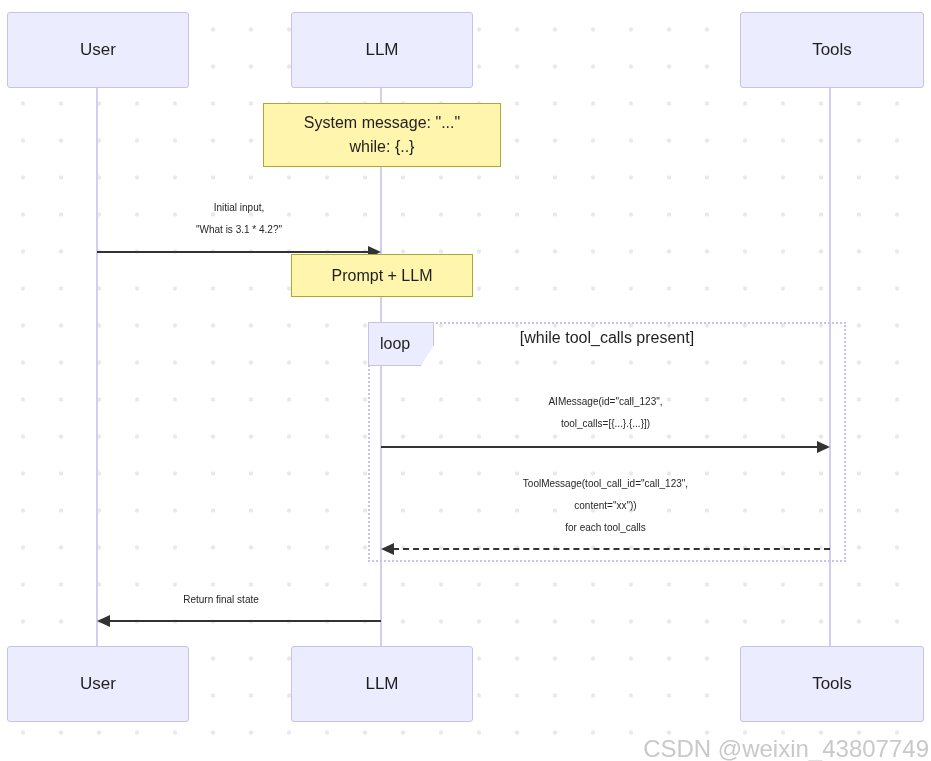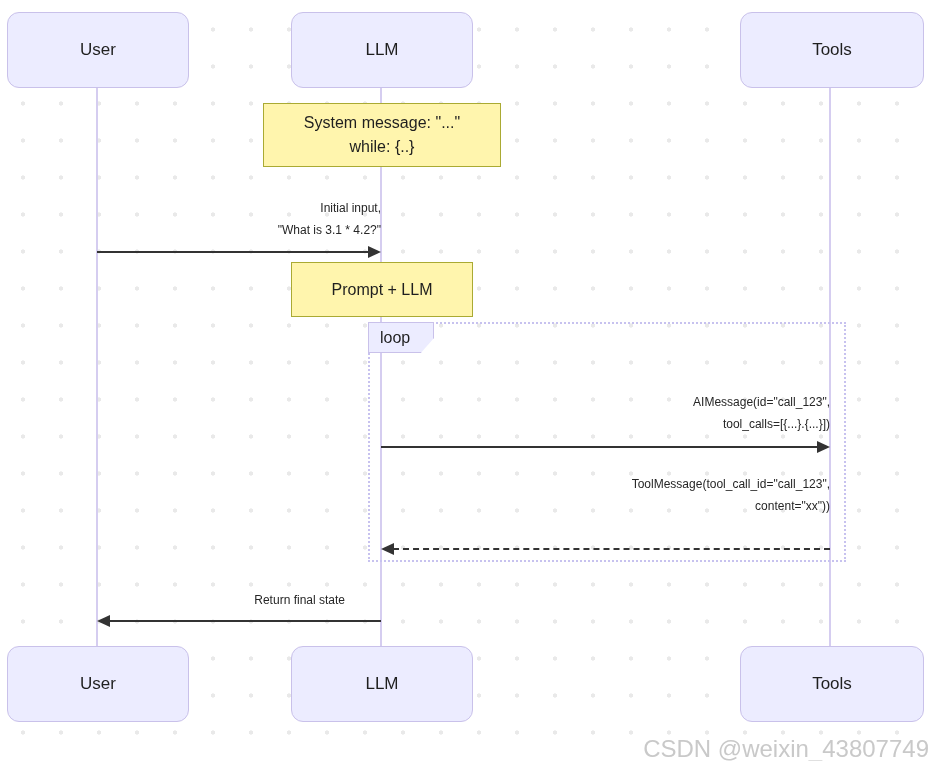--- a/index.html
+++ b/index.html
@@ -17,21 +17,21 @@
   .lifeline{
     position:absolute;
     width:2px;top:88px;height:558px;
     background:#d5cdf0;
   }
   .actor{
     position:absolute;
     height:76px;
     background:#ECECFF;
     border:1px solid #c9c1ea;
-    border-radius:12px;
+    border-radius:3px;
     display:flex;align-items:center;justify-content:center;
     font-size:17px;
     box-sizing:border-box;
     z-index:3;
   }
   .note{
     position:absolute;
     background:#fff5ad;
     border:1px solid #aaaa33;
     display:flex;flex-direction:column;align-items:center;justify-content:center;
@@ -42,41 +42,41 @@
   }
   .loop-frame{
     position:absolute;
     left:368px;top:322px;width:478px;height:240px;
     border:2px dotted #c7c2ef;
     box-sizing:border-box;
     z-index:1;
   }
   .loop-tab{
     position:absolute;
-    left:368px;top:322px;width:66px;height:31px;
+    left:368px;top:322px;width:66px;height:44px;
     background:#ECECFF;
     border:1px solid #c9c1ea;
     box-sizing:border-box;
     clip-path:polygon(0 0,100% 0,100% 52%,80% 100%,0 100%);
     display:flex;align-items:center;
     padding-left:11px;
     font-size:16px;
     z-index:2;
   }
   .loop-condition{
     position:absolute;
     left:368px;top:329px;width:478px;
     text-align:center;
     font-size:16px;
     z-index:2;
   }
   .msg-label{
     position:absolute;
-    text-align:right;
-    font-size:12px;line-height:22px;
+    text-align:center;
+    font-size:10px;line-height:22px;
     color:#262626;
     z-index:2;
   }
   .arrow-line{
     position:absolute;height:0;
     border-top:2px solid #333333;
     z-index:2;
   }
   .arrow-line.dashed{border-top-style:dashed;}
   .arrow-head-right{
@@ -107,20 +107,21 @@
 <div class="canvas">
 
   <div class="lifeline" style="left:96px"></div>
   <div class="lifeline" style="left:380px"></div>
   <div class="lifeline" style="left:829px"></div>
 
   <div class="loop-frame"></div>
   <div class="loop-tab">
     <span>loop</span>
   </div>
+  <div class="loop-condition">[while tool_calls present]</div>
 
   <div class="actor" style="left:7px;top:12px;width:182px">
     <span>User</span>
   </div>
   <div class="actor" style="left:291px;top:12px;width:182px">
     <span>LLM</span>
   </div>
   <div class="actor" style="left:740px;top:12px;width:184px">
     <span>Tools</span>
   </div>
@@ -140,34 +141,35 @@
     <span>while: {..}</span>
   </div>
 
   <div class="msg-label" style="left:97px;top:197px;width:284px">
     <div>Initial input,</div>
     <div>"What is 3.1 * 4.2?"</div>
   </div>
   <div class="arrow-line" style="left:97px;top:251px;width:272px"></div>
   <div class="arrow-head-right" style="left:368px;top:246px"></div>
 
-  <div class="note" style="left:291px;top:262px;width:182px;height:55px">
+  <div class="note" style="left:291px;top:254px;width:182px;height:43px">
     <span>Prompt + LLM</span>
   </div>
 
   <div class="msg-label" style="left:381px;top:391px;width:449px">
     <div>AIMessage(id="call_123",</div>
     <div>tool_calls=[{...}.{...}])</div>
   </div>
   <div class="arrow-line" style="left:381px;top:446px;width:437px"></div>
   <div class="arrow-head-right" style="left:817px;top:441px"></div>
 
   <div class="msg-label" style="left:381px;top:473px;width:449px">
     <div>ToolMessage(tool_call_id="call_123",</div>
     <div>content="xx"))</div>
+    <div>for each tool_calls</div>
   </div>
   <div class="arrow-line dashed" style="left:393px;top:548px;width:437px"></div>
   <div class="arrow-head-left" style="left:381px;top:543px"></div>
 
   <div class="msg-label" style="left:97px;top:589px;width:248px">
     <div>Return final state</div>
   </div>
   <div class="arrow-line" style="left:109px;top:620px;width:272px"></div>
   <div class="arrow-head-left" style="left:97px;top:615px"></div>
 

